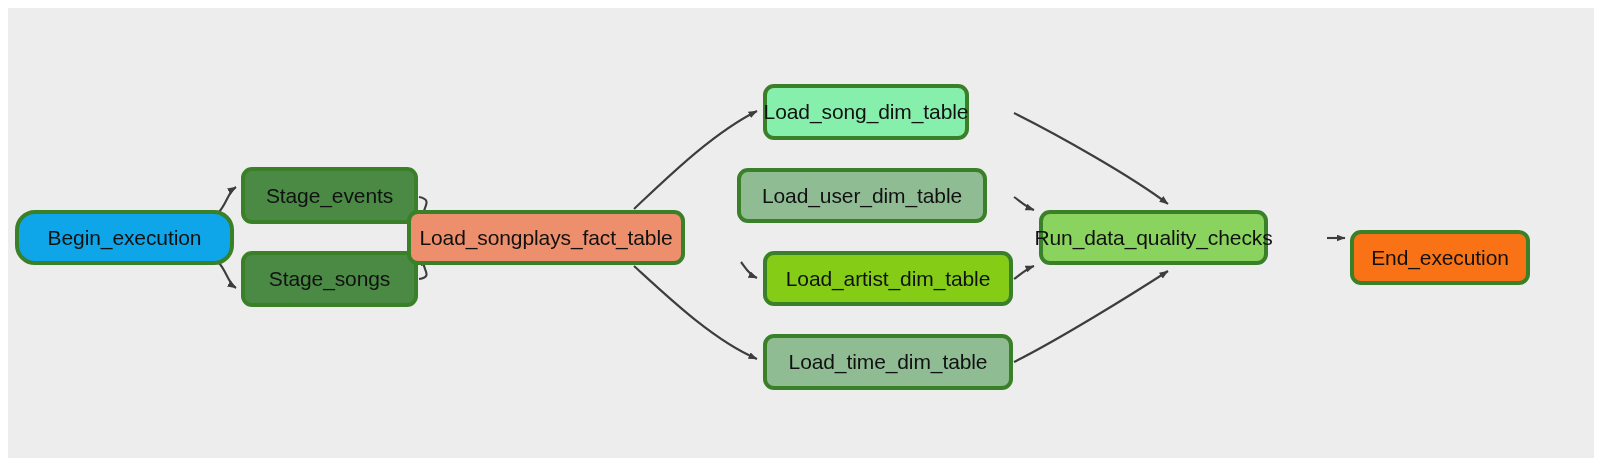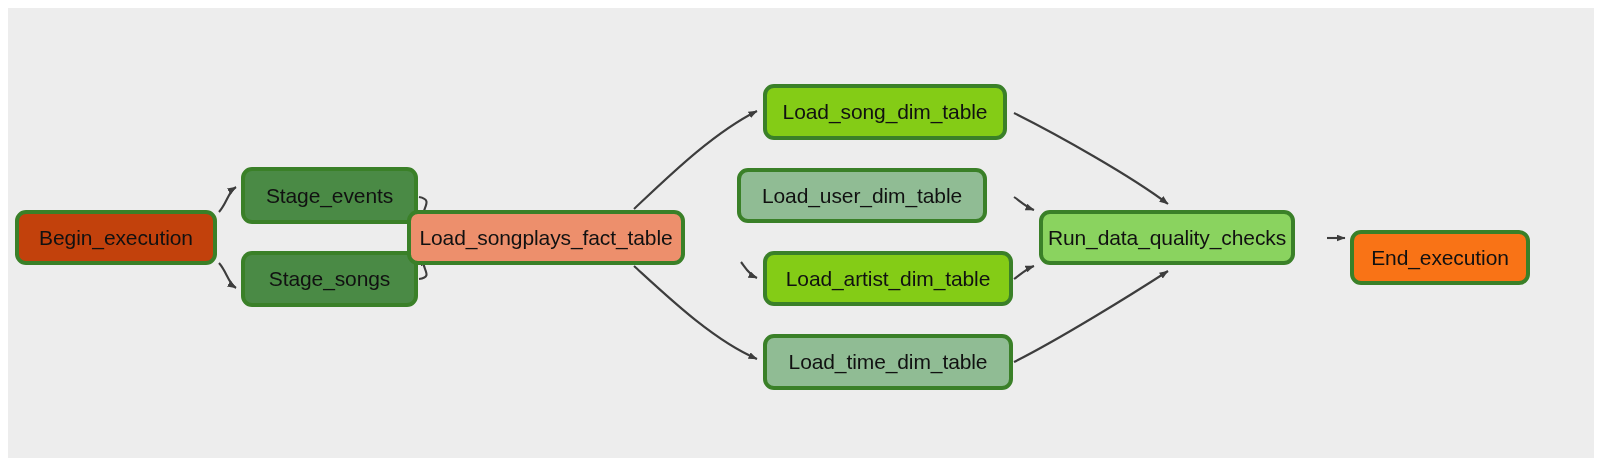--- a/index.html
+++ b/index.html
@@ -75,53 +75,53 @@
       <path d="M 741 262 C 745 267, 748 274, 757 278"></path>
       <path d="M 634 266 C 669 298, 713 340, 757 359"></path>
       <path d="M 1014 113 C 1058 135, 1131 176, 1168 204"></path>
       <path d="M 1014 197 C 1020 201, 1026 207, 1034 210"></path>
       <path d="M 1014 279 C 1020 275, 1026 269, 1034 266"></path>
       <path d="M 1014 362 C 1058 340, 1131 295, 1168 271"></path>
       <path d="M 1327 238 L 1345 238"></path>
     </g>
   </svg>
 
-  <div class="node" style="left:15px; top:210px; width:202px; height:55px; background:#c2410c;">
+  <div class="node" style="left:15px; top:210px; width:219px; height:55px; background:#0ea5e9;border-radius:20px;">
     <span class="node-label">Begin_execution</span>
   </div>
 
   <div class="node" style="left:241px; top:167px; width:177px; height:57px; background:#4a8a45;">
     <span class="node-label">Stage_events</span>
   </div>
 
   <div class="node" style="left:241px; top:251px; width:177px; height:56px; background:#4a8a45;align-items:center;">
     <span class="node-label">Stage_songs</span>
   </div>
 
   <div class="node" style="left:407px; top:210px; width:278px; height:55px; background:#ed8f6c;">
     <span class="node-label">Load_songplays_fact_table</span>
   </div>
 
-  <div class="node" style="left:763px; top:84px; width:244px; height:56px; background:#84cc16;">
+  <div class="node" style="left:763px; top:84px; width:206px; height:56px; background:#86efac;">
     <span class="node-label">Load_song_dim_table</span>
   </div>
 
   <div class="node" style="left:737px; top:168px; width:250px; height:55px; background:#90bc94;">
     <span class="node-label">Load_user_dim_table</span>
   </div>
 
   <div class="node" style="left:763px; top:251px; width:250px; height:55px; background:#84cc16;">
     <span class="node-label">Load_artist_dim_table</span>
   </div>
 
   <div class="node" style="left:763px; top:334px; width:250px; height:56px; background:#90bc94;">
     <span class="node-label">Load_time_dim_table</span>
   </div>
 
-  <div class="node" style="left:1039px; top:210px; width:256px; height:55px; background:#8ad35f;">
+  <div class="node" style="left:1039px; top:210px; width:229px; height:55px; background:#8ad35f;">
     <span class="node-label">Run_data_quality_checks</span>
   </div>
 
   <div class="node" style="left:1350px; top:210px; width:180px; height:55px; background:#f97316;margin-top:20px;">
     <span class="node-label">End_execution</span>
   </div>
 
 </div>
 
 </body></html>

